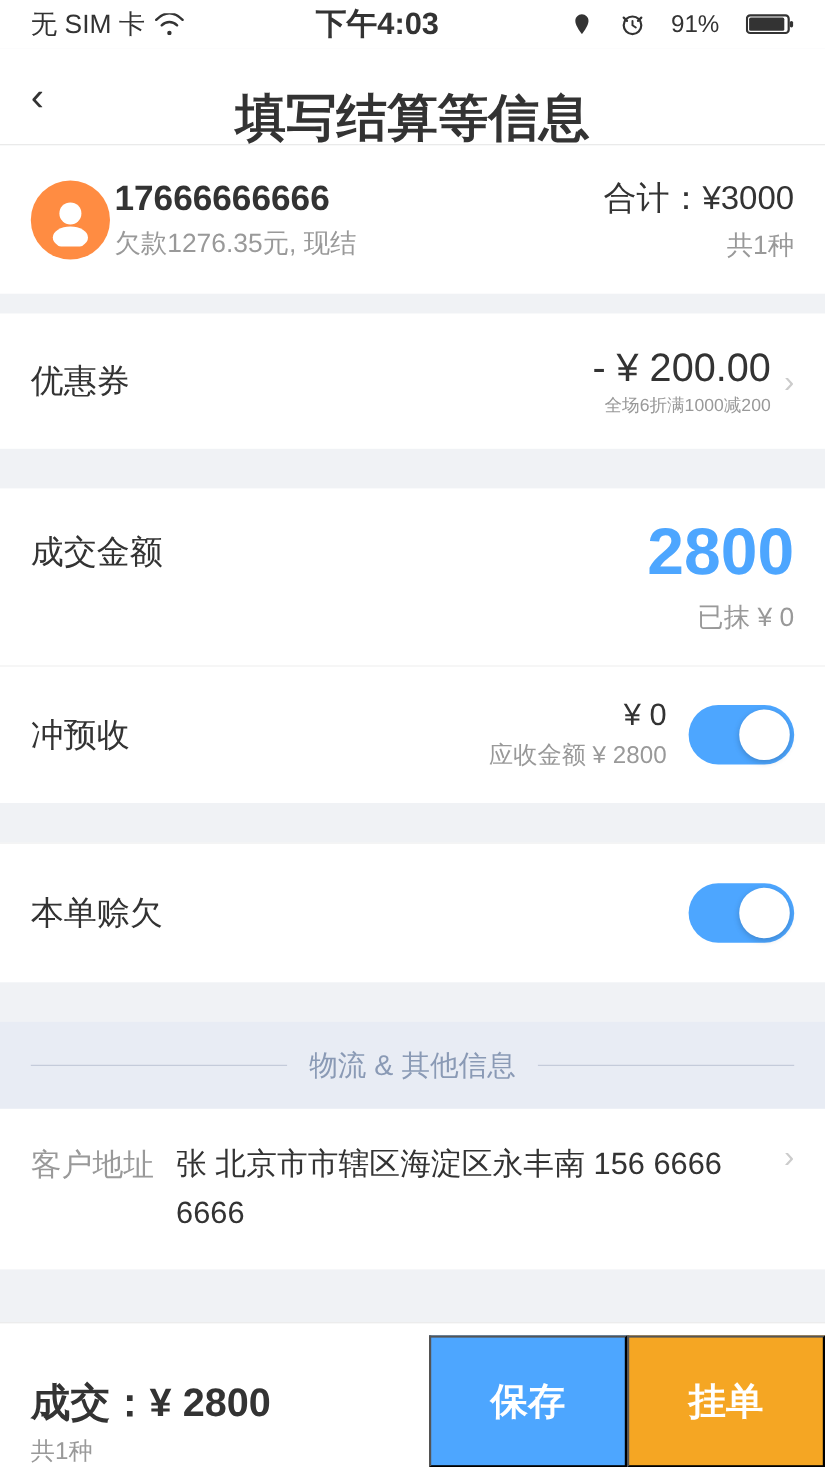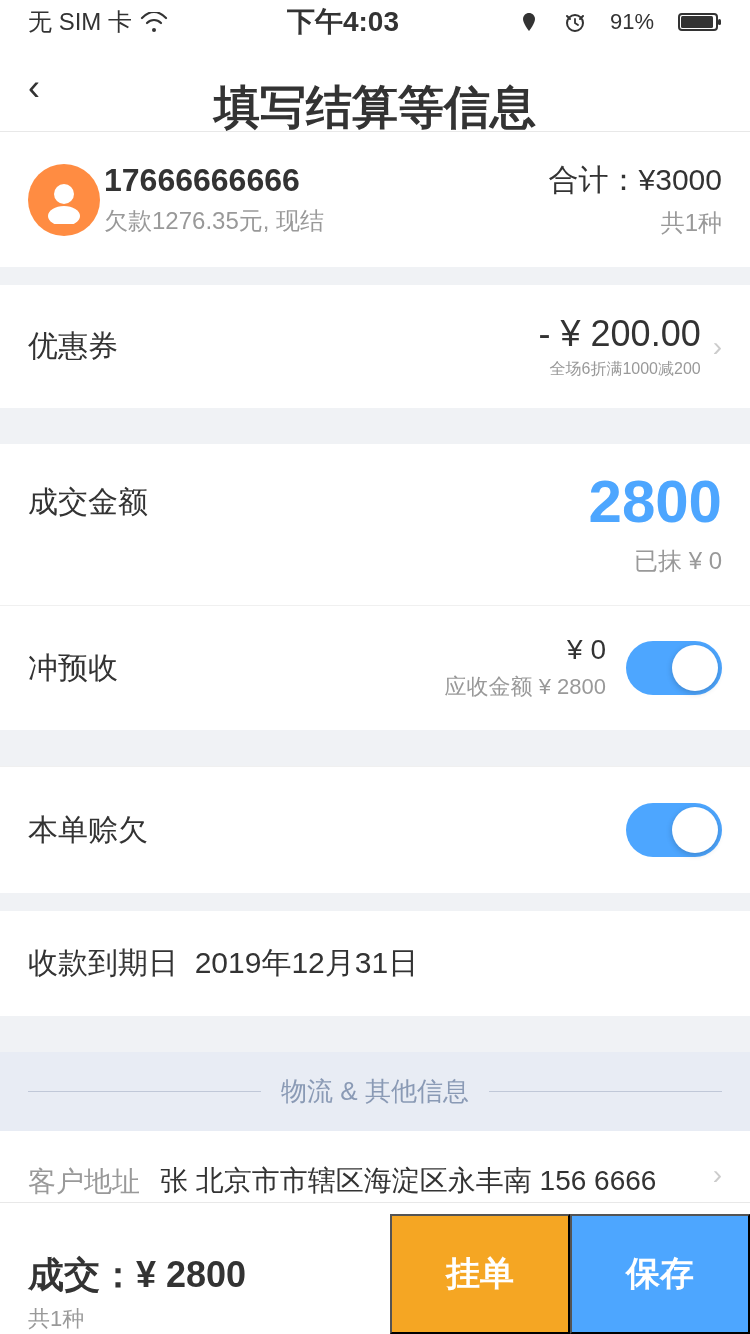--- a/index.html
+++ b/index.html
@@ -357,25 +357,20 @@
 
   <div class="section-divider"></div>
 
   <div class="debt-row section-white">
     <span class="debt-label">本单赊欠</span>
     <div class="toggle">
       <div class="toggle-knob"></div>
     </div>
   </div>
 
-  <div class="duedate-row section-white">
-    <span class="duedate-text">
-      <span>收款到期日</span>&nbsp;&nbsp;<span>2019年12月31日</span>
-    </span>
-  </div>
 
   <div class="section-divider"></div>
 
   <div class="logistics-header">
     <div class="logistics-header-line"></div>
     <span class="logistics-header-text">物流 &amp; 其他信息</span>
     <div class="logistics-header-line"></div>
   </div>
 
   <div class="address-row section-white">
@@ -390,15 +385,15 @@
 
 </div>
 
 <div class="bottom-bar">
   <div class="bottom-summary">
     <div class="bottom-deal">
       <span>成交：</span><span>¥ 2800</span>
     </div>
     <div class="bottom-count">共1种</div>
   </div>
+  <button class="bottom-btn btn-save">保存</button>
   <button class="bottom-btn btn-hang">挂单</button>
-  <button class="bottom-btn btn-save">保存</button>
 </div>
 
 </body></html>

